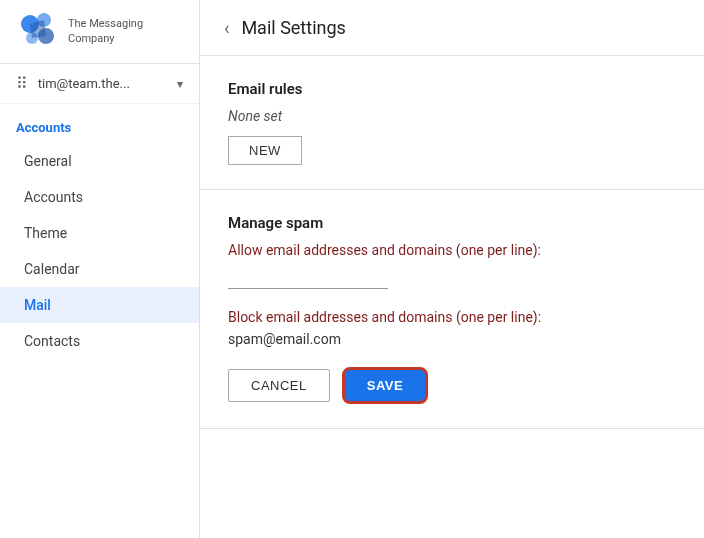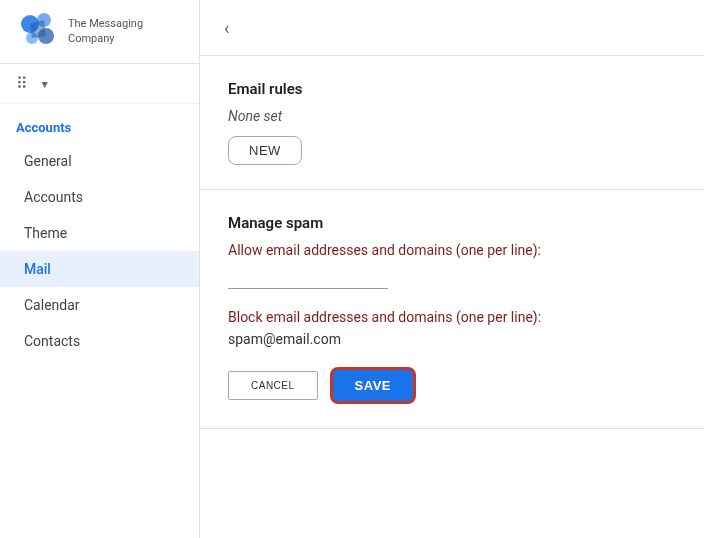--- a/index.html
+++ b/index.html
@@ -159,21 +159,21 @@
     }
 
     .new-btn {
       border: 1px solid #aaa;
       background: #fff;
       padding: 6px 20px;
       font-size: 13px;
       font-weight: 500;
       color: #333;
       cursor: pointer;
-      border-radius: 8px;
+      border-radius: 0;
       text-transform: uppercase;
       letter-spacing: 0.5px;
     }
 
     .field-label {
       font-size: 14px;
       color: #7f1d1d;
       margin-bottom: 6px;
     }
 
@@ -200,21 +200,21 @@
       display: flex;
       gap: 12px;
       margin-top: 20px;
       align-items: center;
     }
 
     .cancel-btn {
       border: 1px solid #aaa;
       background: #fff;
       padding: 8px 22px;
-      font-size: 10px;
+      font-size: 13px;
       font-weight: 500;
       color: #333;
       cursor: pointer;
       border-radius: 2px;
       text-transform: uppercase;
       letter-spacing: 0.5px;
     }
 
     .save-btn {
       border: 3px solid #c0392b;
@@ -242,36 +242,38 @@
       <circle cx="16" cy="28" r="6" fill="#1a73e8" opacity="0.5"></circle>
       <polygon points="14,14 28,10 30,26 16,28" fill="#1a56a8" opacity="0.5"></polygon>
     </svg>
     <div class="logo-text">
       <span>The Messaging Company</span>
     </div>
   </div>
 
   <div class="user-row">
     <span class="grid-icon">⠿</span>
+    <span class="user-email">tim@team.the...</span>
     <span class="dropdown-arrow">▾</span>
   </div>
 
   <div class="settings-label">Accounts</div>
 
   <div class="nav-item">General</div>
   <div class="nav-item">Accounts</div>
   <div class="nav-item">Theme</div>
+  <div class="nav-item">Calendar</div>
   <div class="nav-item active">Mail</div>
-  <div class="nav-item">Calendar</div>
   <div class="nav-item">Contacts</div>
 </div>
 
 <div class="main-content">
   <div class="page-header">
     <span class="back-btn">‹</span>
+    <span class="page-title">Mail Settings</span>
   </div>
 
   <div class="section">
     <div class="section-title">Email rules</div>
     <div class="none-set">None set</div>
     <button class="new-btn">NEW</button>
   </div>
 
   <div class="section">
     <div class="section-title">Manage spam</div>

